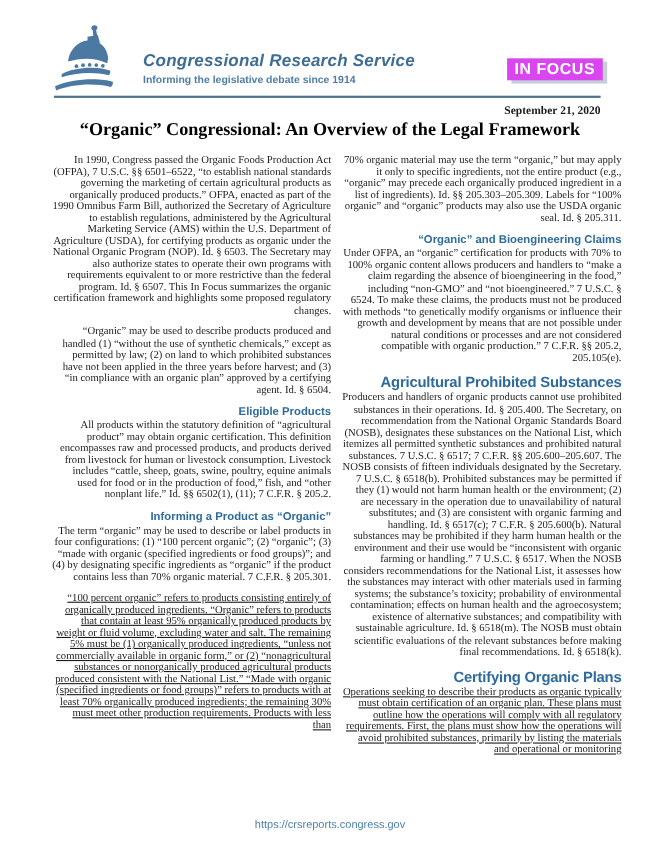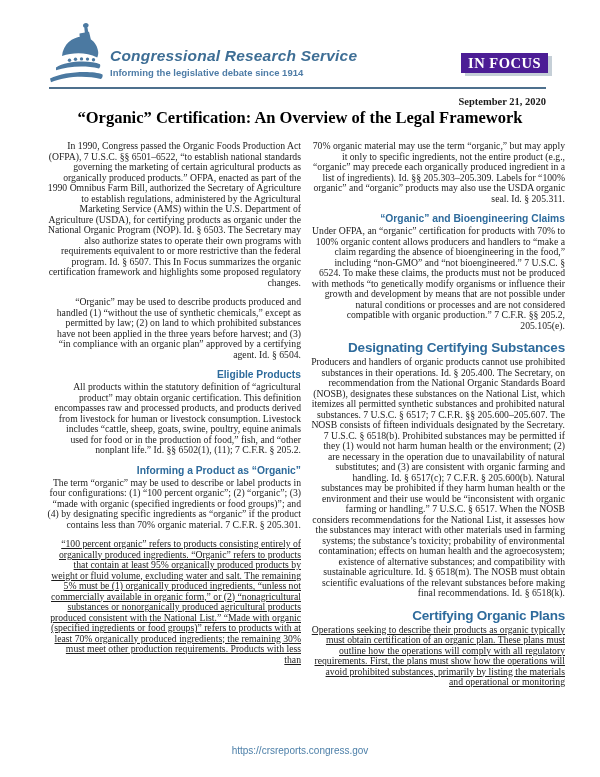--- a/index.html
+++ b/index.html
@@ -9,37 +9,37 @@
     height: 777px;
     background: #ffffff;
     font-family: "Liberation Serif", serif;
     color: #1b1b1b;
     overflow: hidden;
   }
 
   
   .logo-wrap { position: absolute; left: 48px; top: 22px; display: flex; align-items: flex-end; }
   .dome { width: 58px; height: 62px; flex: 0 0 auto; }
-  .logo-text { margin-left: 4px; padding-bottom: 6px; }
+  .logo-text { margin-left: 24px; padding-bottom: 6px; }
   .org-name {
     font-family: "Liberation Sans", sans-serif;
     font-weight: bold; font-style: italic;
     font-size: 15.5px; letter-spacing: 0.2px;
     color: #3E6E95; white-space: nowrap;
   }
   .tagline {
     font-family: "Liberation Sans", sans-serif;
     font-weight: bold;
     font-size: 9.5px; margin-top: 2px;
     color: #4E7CA6; white-space: nowrap;
   }
   .badge {
     position: absolute; right: 52px; top: 53px;
-    background: #4c1d95; color: #ffffff;
-    font-family: Liberation Serif, serif;
+    background: #d946ef; color: #ffffff;
+    font-family: Liberation Sans, sans-serif;
     font-weight: bold; font-size: 14.5px;
     line-height: 18px; padding: 1px 7px;
     letter-spacing: 0.5px; white-space: nowrap;
     box-shadow: 4px 3px 0 #C5CFD7;
   }
   .rule { position: absolute; left: 49px; right: 54px; top: 87px; height: 2px; background: #4E708D; }
 
   .date {
     position: absolute; top: 96px; right: 54px;
     font-size: 10.5px; color: #1b1b1b; font-weight: bold;
@@ -100,39 +100,39 @@
     <div class="logo-text">
       <div class="org-name">Congressional Research Service</div>
       <div class="tagline">Informing the legislative debate since 1914</div>
     </div>
   </div>
 
   <div class="badge">IN FOCUS</div>
   <div class="rule"></div>
 
   <div class="date">September 21, 2020</div>
-  <h1 class="title">“Organic” Certification: An Overview of the Legal Framework</h1>
+  <h1 class="title">“Organic” Congressional: An Overview of the Legal Framework</h1>
 
   <div class="columns">
 
     <div class="col">
       <p>In 1990, Congress passed the Organic Foods Production Act (OFPA), 7 U.S.C. §§ 6501–6522, “to establish national standards governing the marketing of certain agricultural products as organically produced products.” OFPA, enacted as part of the 1990 Omnibus Farm Bill, authorized the Secretary of Agriculture to establish regulations, administered by the Agricultural Marketing Service (AMS) within the U.S. Department of Agriculture (USDA), for certifying products as organic under the National Organic Program (NOP). Id. § 6503. The Secretary may also authorize states to operate their own programs with requirements equivalent to or more restrictive than the federal program. Id. § 6507. This In Focus summarizes the organic certification framework and highlights some proposed regulatory changes.</p>
       <p>“Organic” may be used to describe products produced and handled (1) “without the use of synthetic chemicals,” except as permitted by law; (2) on land to which prohibited substances have not been applied in the three years before harvest; and (3) “in compliance with an organic plan” approved by a certifying agent. Id. § 6504.</p>
       <h3>Eligible Products</h3>
       <p>All products within the statutory definition of “agricultural product” may obtain organic certification. This definition encompasses raw and processed products, and products derived from livestock for human or livestock consumption. Livestock includes “cattle, sheep, goats, swine, poultry, equine animals used for food or in the production of food,” fish, and “other nonplant life.” Id. §§ 6502(1), (11); 7 C.F.R. § 205.2.</p>
       <h3>Informing a Product as “Organic”</h3>
       <p>The term “organic” may be used to describe or label products in four configurations: (1) “100 percent organic”; (2) “organic”; (3) “made with organic (specified ingredients or food groups)”; and (4) by designating specific ingredients as “organic” if the product contains less than 70% organic material. 7 C.F.R. § 205.301.</p>
       <p>“100 percent organic” refers to products consisting entirely of organically produced ingredients. “Organic” refers to products that contain at least 95% organically produced products by weight or fluid volume, excluding water and salt. The remaining 5% must be (1) organically produced ingredients, “unless not commercially available in organic form,” or (2) “nonagricultural substances or nonorganically produced agricultural products produced consistent with the National List.” “Made with organic (specified ingredients or food groups)” refers to products with at least 70% organically produced ingredients; the remaining 30% must meet other production requirements. Products with less than</p>
     </div>
 
     <div class="col">
       <p>70% organic material may use the term “organic,” but may apply it only to specific ingredients, not the entire product (e.g., “organic” may precede each organically produced ingredient in a list of ingredients). Id. §§ 205.303–205.309. Labels for “100% organic” and “organic” products may also use the USDA organic seal. Id. § 205.311.</p>
       <h3>“Organic” and Bioengineering Claims</h3>
       <p>Under OFPA, an “organic” certification for products with 70% to 100% organic content allows producers and handlers to “make a claim regarding the absence of bioengineering in the food,” including “non-GMO” and “not bioengineered.” 7 U.S.C. § 6524. To make these claims, the products must not be produced with methods “to genetically modify organisms or influence their growth and development by means that are not possible under natural conditions or processes and are not considered compatible with organic production.” 7 C.F.R. §§ 205.2, 205.105(e).</p>
-      <h2>Designating Certifying Substances</h2>
+      <h2>Agricultural Prohibited Substances</h2>
       <p>Producers and handlers of organic products cannot use prohibited substances in their operations. Id. § 205.400. The Secretary, on recommendation from the National Organic Standards Board (NOSB), designates these substances on the National List, which itemizes all permitted synthetic substances and prohibited natural substances. 7 U.S.C. § 6517; 7 C.F.R. §§ 205.600–205.607. The NOSB consists of fifteen individuals designated by the Secretary. 7 U.S.C. § 6518(b). Prohibited substances may be permitted if they (1) would not harm human health or the environment; (2) are necessary in the operation due to unavailability of natural substitutes; and (3) are consistent with organic farming and handling. Id. § 6517(c); 7 C.F.R. § 205.600(b). Natural substances may be prohibited if they harm human health or the environment and their use would be “inconsistent with organic farming or handling.” 7 U.S.C. § 6517. When the NOSB considers recommendations for the National List, it assesses how the substances may interact with other materials used in farming systems; the substance’s toxicity; probability of environmental contamination; effects on human health and the agroecosystem; existence of alternative substances; and compatibility with sustainable agriculture. Id. § 6518(m). The NOSB must obtain scientific evaluations of the relevant substances before making final recommendations. Id. § 6518(k).</p>
       <h2>Certifying Organic Plans</h2>
       <p>Operations seeking to describe their products as organic typically must obtain certification of an organic plan. These plans must outline how the operations will comply with all regulatory requirements. First, the plans must show how the operations will avoid prohibited substances, primarily by listing the materials and operational or monitoring</p>
     </div>
 
   </div>
 
   <div class="footer">
     <a class="footer-url" href="#">https://crsreports.congress.gov</a>
   </div>

